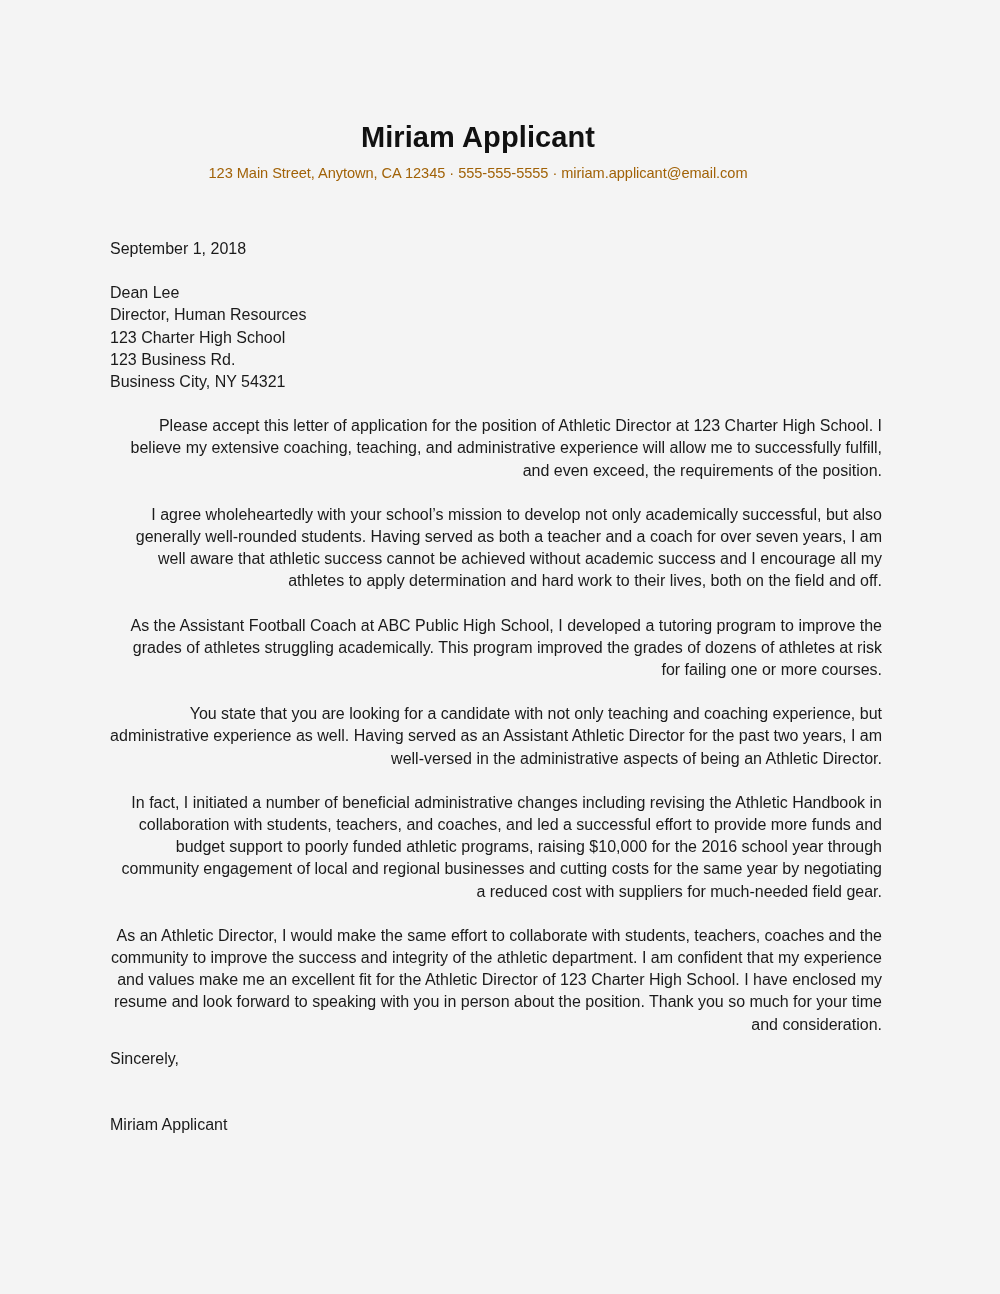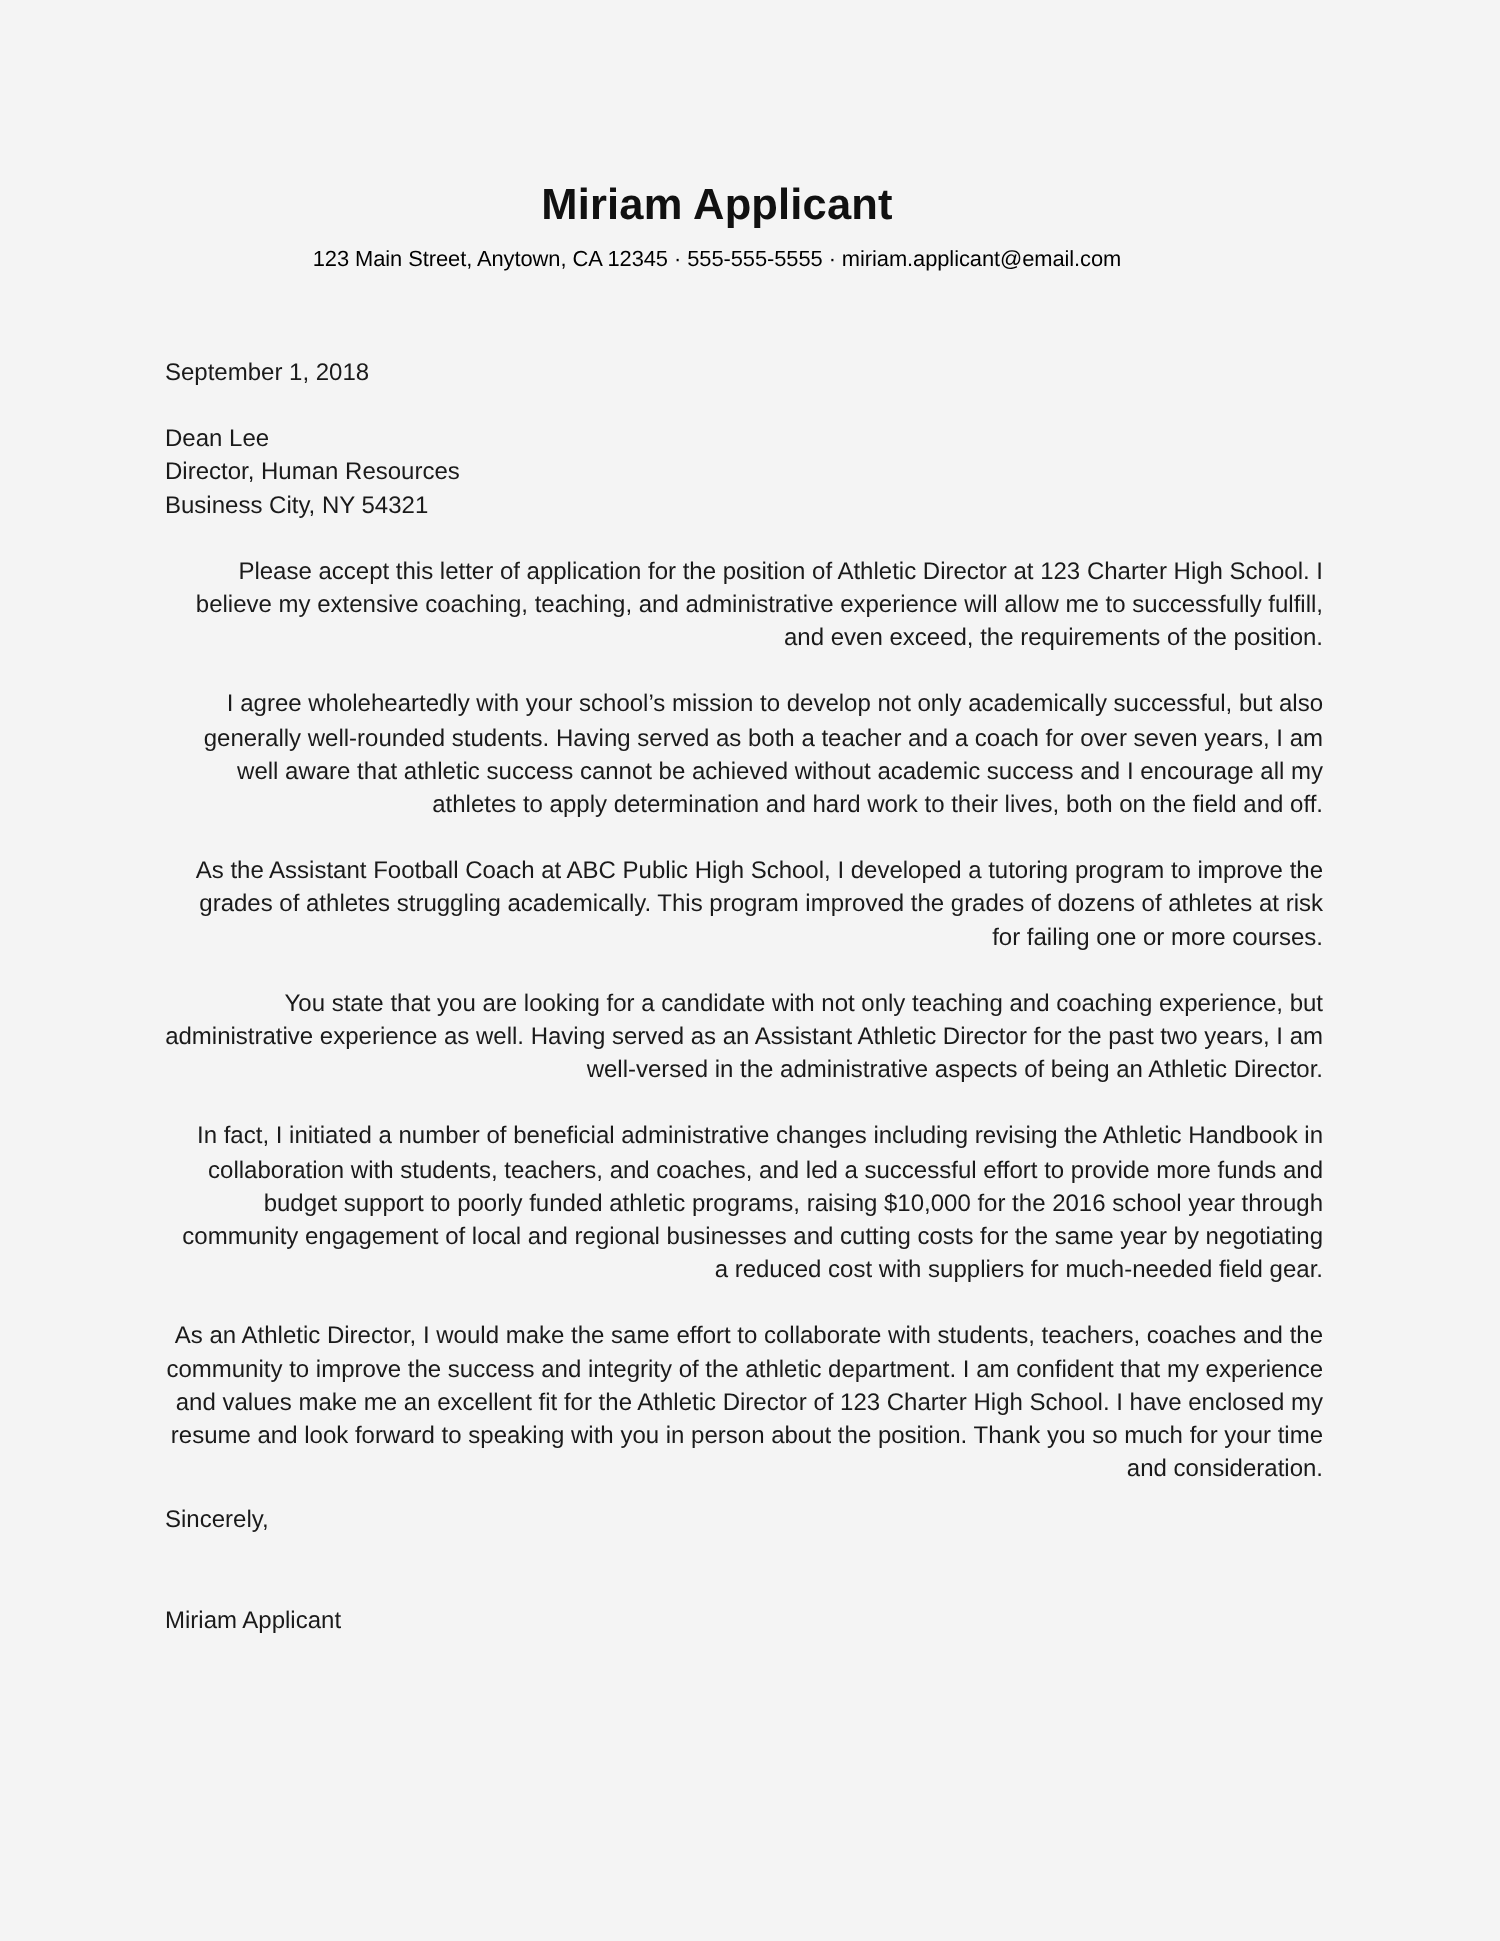--- a/index.html
+++ b/index.html
@@ -31,21 +31,21 @@
     font-weight: 600;
     letter-spacing: 0.1px;
     line-height: 1.1;
     margin: 0;
     color: #111;
   }
   .contact-line {
     font-size: 14.6px;
     font-weight: 400;
     margin: 11px 0 0 0;
-    color: #000000;
+    color: #a16207;
     letter-spacing: -0.05px;
   }
   
   .letter {
     margin: 0 110px 0 110px;
     width: 772px;
     font-size: 16px;
     line-height: 22.2px;
     color: #1a1a1a;
   }
@@ -89,20 +89,22 @@
     <div class="contact-line">123 Main Street, Anytown, CA 12345 · 555-555-5555 · miriam.applicant@email.com</div>
   </header>
 
   <main class="letter">
 
     <div class="date-line">September 1, 2018</div>
 
     <section class="recipient">
       <div>Dean Lee</div>
       <div>Director, Human Resources</div>
+      <div>123 Charter High School</div>
+      <div>123 Business Rd.</div>
       <div>Business City, NY 54321</div>
     </section>
 
 
     <section class="body-paragraphs">
       <p>Please accept this letter of application for the position of Athletic Director at 123 Charter High School. I believe my extensive coaching, teaching, and administrative experience will allow me to successfully fulfill, and even exceed, the requirements of the position.</p>
       <p>I agree wholeheartedly with your school’s mission to develop not only academically successful, but also generally well-rounded students. Having served as both a teacher and a coach for over seven years, I am well aware that athletic success cannot be achieved without academic success and I encourage all my athletes to apply determination and hard work to their lives, both on the field and off.</p>
       <p>As the Assistant Football Coach at ABC Public High School, I developed a tutoring program to improve the grades of athletes struggling academically. This program improved the grades of dozens of athletes at risk for failing one or more courses.</p>
       <p>You state that you are looking for a candidate with not only teaching and coaching experience, but administrative experience as well. Having served as an Assistant Athletic Director for the past two years, I am well-versed in the administrative aspects of being an Athletic Director.</p>
       <p>In fact, I initiated a number of beneficial administrative changes including revising the Athletic Handbook in collaboration with students, teachers, and coaches, and led a successful effort to provide more funds and budget support to poorly funded athletic programs, raising $10,000 for the 2016 school year through community engagement of local and regional businesses and cutting costs for the same year by negotiating a reduced cost with suppliers for much-needed field gear.</p>

